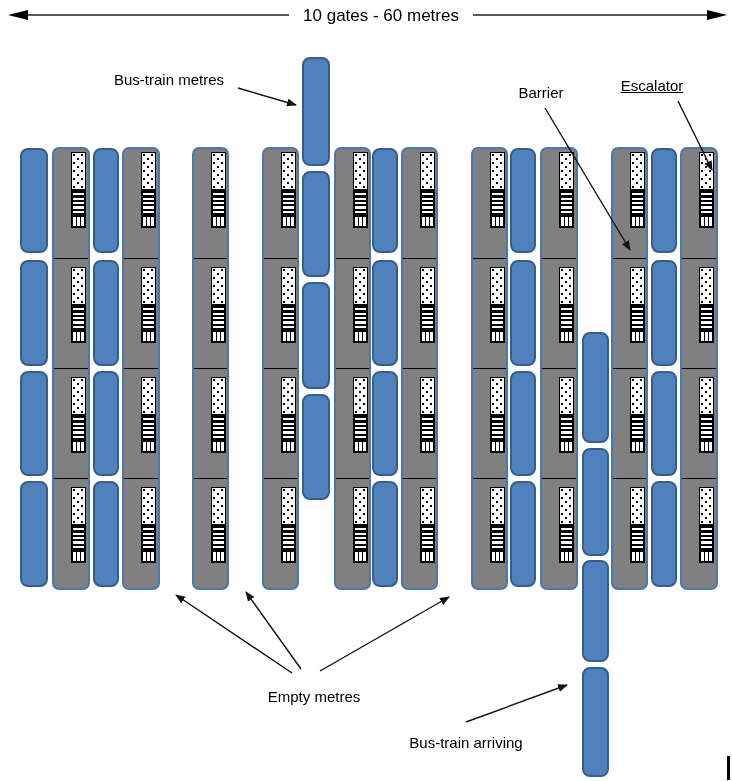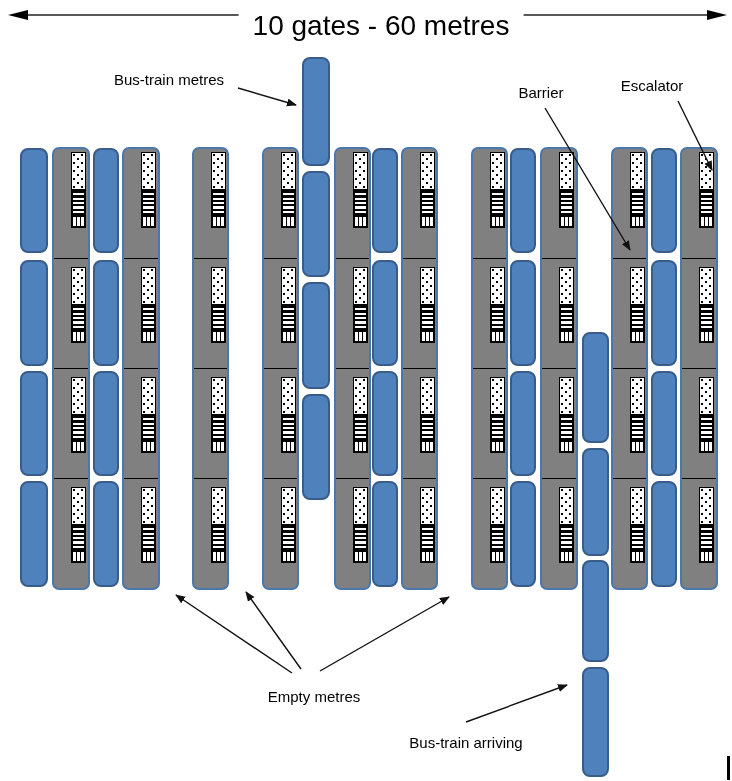--- a/index.html
+++ b/index.html
@@ -6,28 +6,28 @@
   .canvas{
     position:relative;width:732px;height:781px;background:#ffffff;overflow:hidden;
     font-family:"Liberation Sans", sans-serif;color:#000;
   }
   
   .measure-line{position:absolute;left:26px;top:14px;width:682px;height:2px;background:#595959;}
   .m-head{position:absolute;width:0;height:0;top:10px;}
   .m-head-left{left:8px;border-top:5px solid transparent;border-bottom:5px solid transparent;border-right:20px solid #000;}
   .m-head-right{left:707px;border-top:5px solid transparent;border-bottom:5px solid transparent;border-left:20px solid #000;}
   .title-label{
-    position:absolute;left:381px;top:13px;transform:translateX(-50%);
-    background:#fff;padding:0 14px;font-size:28px;line-height:26px;white-space:nowrap;
+    position:absolute;left:381px;top:3px;transform:translateX(-50%);
+    background:#fff;padding:0 14px;font-size:17px;line-height:26px;white-space:nowrap;
   }
   
   .lbl{position:absolute;font-size:15px;line-height:17px;white-space:nowrap;transform:translateX(-50%);}
   .lbl-bus-leaving{left:169px;top:71px;}
   .lbl-barrier{left:541px;top:84px;}
-  .lbl-escalator{left:652px;top:77px;}
+  .lbl-escalator{left:652px;top:77px;text-decoration:underline;}
   .lbl-empty-gates{left:314px;top:688px;}
   .lbl-bus-arriving{left:466px;top:734px;}
   
   .stage{position:absolute;left:0;top:0;width:732px;height:781px;}
   .gate-col{
     position:absolute;box-sizing:border-box;background:#808080;
     border:2.5px solid #4a77ad;border-radius:7px;
     display:flex;flex-direction:column;
   }
   .gate-cell{flex:1;position:relative;}

